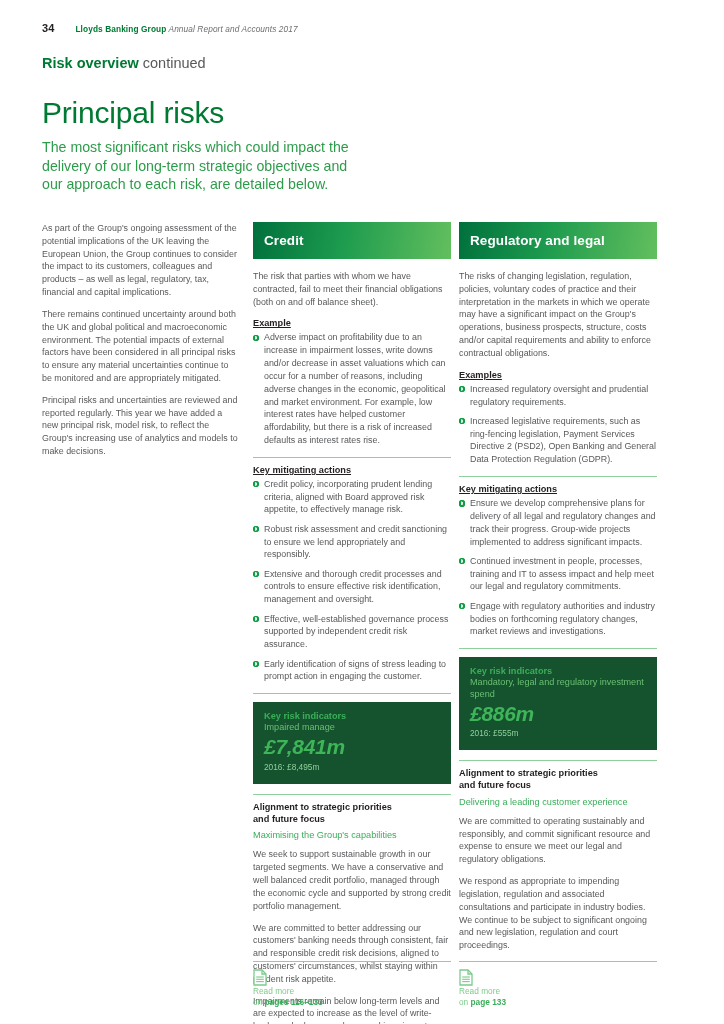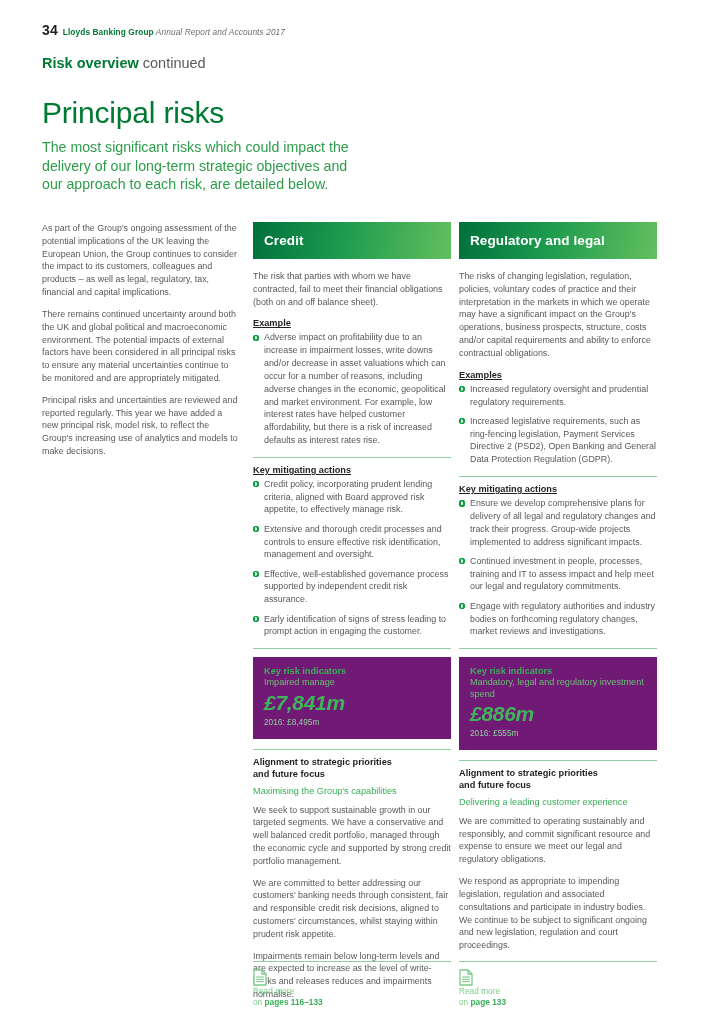--- a/index.html
+++ b/index.html
@@ -13,21 +13,21 @@
     overflow:hidden;
   }
   .page { position:absolute; inset:0; }
 
   
   .runhead {
     position:absolute; left:42px; top:22px;
     font-size:8.3px; letter-spacing:.1px; color:#6d6e71;
     white-space:nowrap;
   }
-  .runhead .pg { font-weight:bold; color:#231f20; margin-right:5px; font-size:14px; }
+  .runhead .pg { font-weight:bold; color:#231f20; margin-right:21px; font-size:11px; }
   .runhead .brand { font-weight:bold; color:#007a33; }
   .runhead .rest { color:#6d6e71;font-style:italic; }
 
   
   .seclabel {
     position:absolute; left:42px; top:55px;
     font-size:14.5px; color:#58595b; white-space:nowrap;
   }
   .seclabel b { color:#007a33; font-weight:bold; }
 
@@ -76,21 +76,21 @@
   }
   .bdot::after {
     content:""; position:absolute; left:1.9px; top:1.0px;
     width:2.4px; height:4.2px; background:#ffffff; opacity:.85;
     clip-path:polygon(0 0,100% 25%,100% 75%,0 100%);
   }
 
   .rule { border:0; border-top:1px solid #8fcf9d; margin:10px 0 7px 0; height:0; }
 
   
-  .kri { background:#701a75; padding:9px 11px 12px 11px; margin-top:8px; }
+  .kri { background:#14532d; padding:9px 11px 12px 11px; margin-top:8px; }
   .kri-title { font-size:9.2px; font-weight:bold; color:#3bae5a; margin-bottom:1px; }
   .kri-row { display:flex; gap:16px; }
   .kri-cell { flex:1; }
   .kri-label { font-size:9.1px; color:#6abf72; line-height:1.25; margin-bottom:2px; }
   .kri-value { font-size:21px; font-weight:bold; color:#3fb559; line-height:1.1; letter-spacing:-.3px;font-style:italic; }
   .kri-prev { font-size:8.3px; color:#8fcf9d; margin-top:3px; }
 
   
   .align-h { font-size:9.2px; font-weight:bold; color:#231f20; line-height:1.3; }
   .align-sub { font-size:9.2px; color:#3bae5a; margin:5px 0 6px 0; line-height:1.3; }
@@ -138,20 +138,21 @@
 
     <div class="sub-h">Example</div>
     <ul class="bl">
       <li><span class="bdot"></span><span>Adverse impact on profitability due to an increase in impairment losses, write downs and/or decrease in asset valuations which can occur for a number of reasons, including adverse changes in the economic, geopolitical and market environment. For example, low interest rates have helped customer affordability, but there is a risk of increased defaults as interest rates rise.</span></li>
     </ul>
 
     <hr class="rule">
     <div class="sub-h" style="margin-top:0">Key mitigating actions</div>
     <ul class="bl">
       <li><span class="bdot"></span><span>Credit policy, incorporating prudent lending criteria, aligned with Board approved risk appetite, to effectively manage risk.</span></li>
+      <li><span class="bdot"></span><span>Robust risk assessment and credit sanctioning to ensure we lend appropriately and responsibly.</span></li>
       <li><span class="bdot"></span><span>Extensive and thorough credit processes and controls to ensure effective risk identification, management and oversight.</span></li>
       <li><span class="bdot"></span><span>Effective, well-established governance process supported by independent credit risk assurance.</span></li>
       <li><span class="bdot"></span><span>Early identification of signs of stress leading to prompt action in engaging the customer.</span></li>
     </ul>
 
     <hr class="rule">
     <div class="kri">
       <div class="kri-title">Key risk indicators</div>
       <div class="kri-row">
         <div class="kri-cell">

